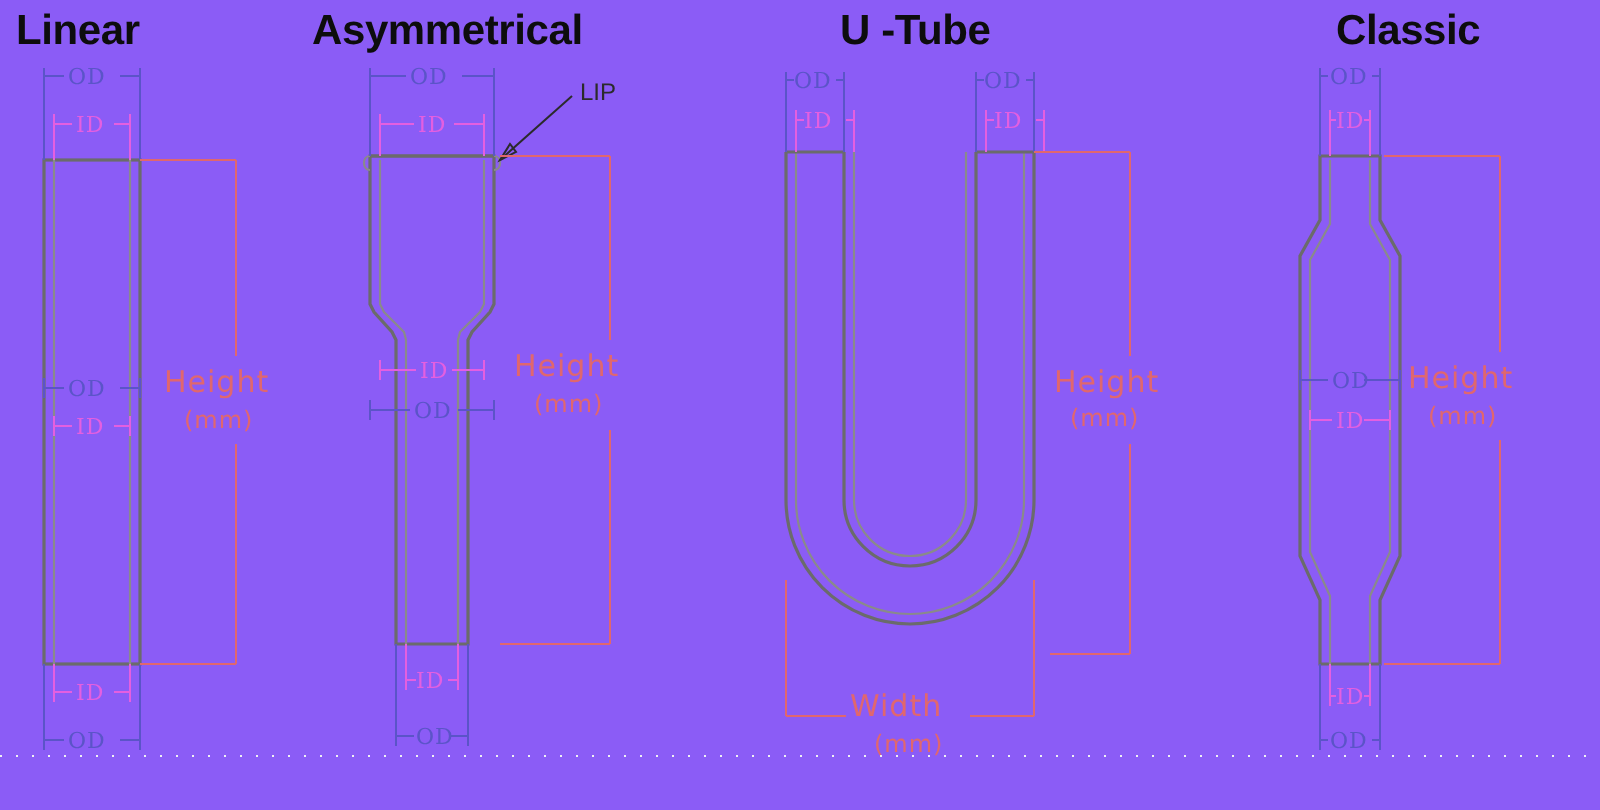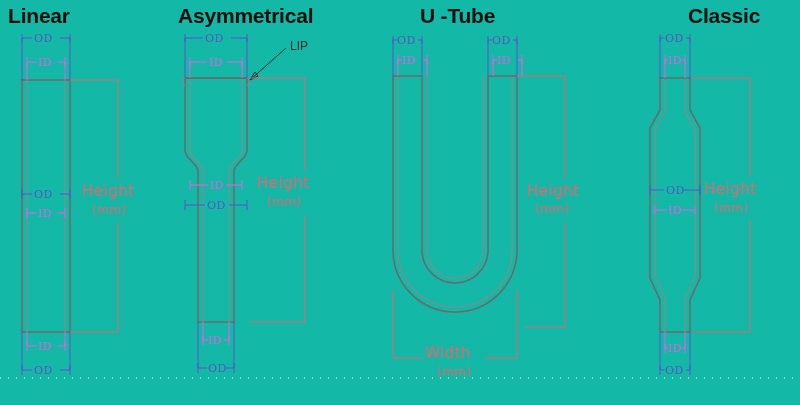--- a/index.html
+++ b/index.html
@@ -12,21 +12,21 @@
     width: 800px;
     height: 405px;
     font-family: "Liberation Sans", sans-serif;
     overflow: hidden;
     position: relative;
   }
   #canvas {
     position: relative;
     width: 800px;
     height: 405px;
-    background: #14b8a6;
+    background: #8b5cf6;
   }
   .panel {
     position: absolute;
     top: 0;
     height: 405px;
   }
   .panel-title {
     position: absolute;
     top: 4px;
     font-family: "Liberation Sans", sans-serif;
@@ -131,21 +131,21 @@
 
       <g>
         <path class="dimline-h" d="M70,80 L118,80 M70,332 L118,332 M118,80 L118,178 M118,222 L118,332"></path>
       </g>
       <text class="dim-text-height" x="82" y="196">Height</text>
       <text class="dim-text-sub" x="92" y="214">(mm)</text>
     </svg>
   </div>
 
   <div class="panel" style="left:150px; width:200px;">
-    <div class="panel-title" style="left:6px;margin-left:22px;">Asymmetrical</div>
+    <div class="panel-title" style="left:6px;">Asymmetrical</div>
 
     <svg width="200" height="405" viewBox="0 0 200 405">
       <g>
 
         <path class="glass" d="M35,78 L35,152 L37,156 L46,166 L48,170 L48,322
                                L84,322 L84,170 L86,166 L95,156 L97,152 L97,78 Z"></path>
 
         <path class="glass-thin" d="M40,80 L40,152 L42,156 L52,166 L53,170 L53,322"></path>
         <path class="glass-thin" d="M92,80 L92,152 L90,156 L80,166 L79,170 L79,322"></path>
 
@@ -251,21 +251,21 @@
 
       <g>
         <path class="dimline-h" d="M18,290 L18,358 M142,290 L142,358 M18,358 L48,358 M110,358 L142,358"></path>
       </g>
       <text class="dim-text-height" x="50" y="358">Width</text>
       <text class="dim-text-sub" x="62" y="376">(mm)</text>
     </svg>
   </div>
 
   <div class="panel" style="left:620px; width:180px;">
-    <div class="panel-title" style="left:48px;margin-left:20px;">Classic</div>
+    <div class="panel-title" style="left:48px;">Classic</div>
 
     <svg width="180" height="405" viewBox="0 0 180 405">
       <g>
 
         <path class="glass" d="M40,78 L40,110 L30,128 L30,278 L40,300 L40,332
                                L70,332 L70,300 L80,278 L80,128 L70,110 L70,78 Z"></path>
 
         <path class="glass-thin" d="M45,80 L45,112 L35,130 L35,276 L45,298 L45,332"></path>
         <path class="glass-thin" d="M65,80 L65,112 L75,130 L75,276 L65,298 L65,332"></path>
       </g>

